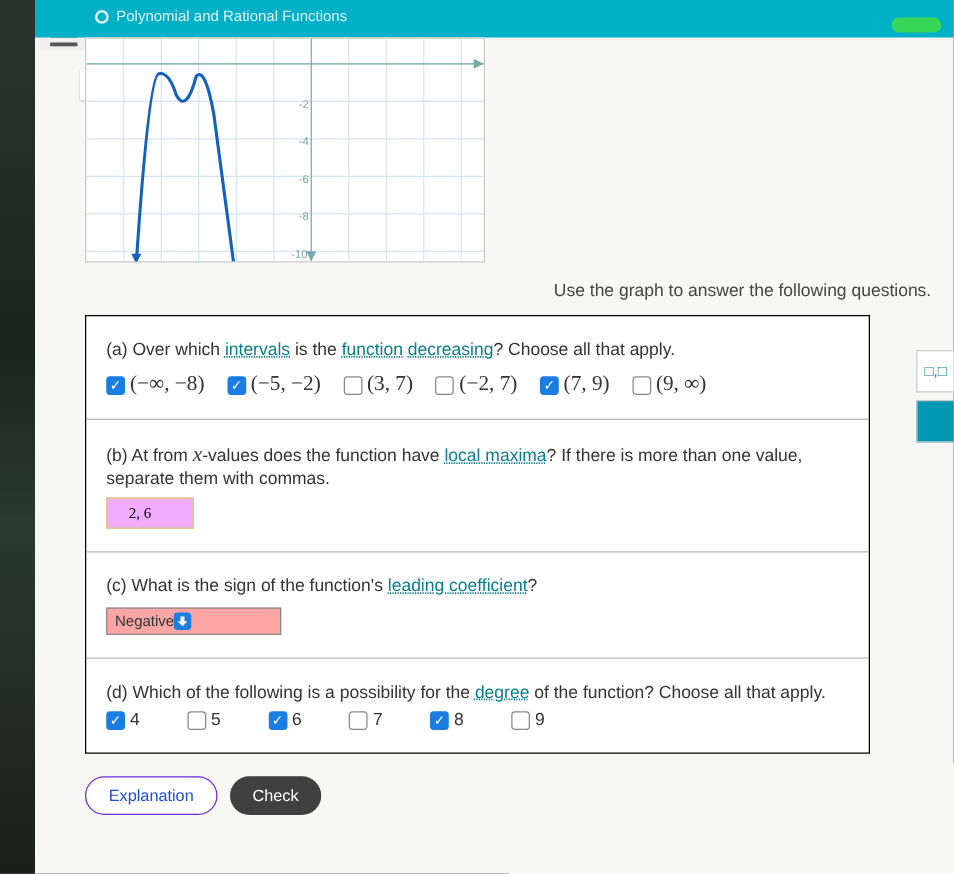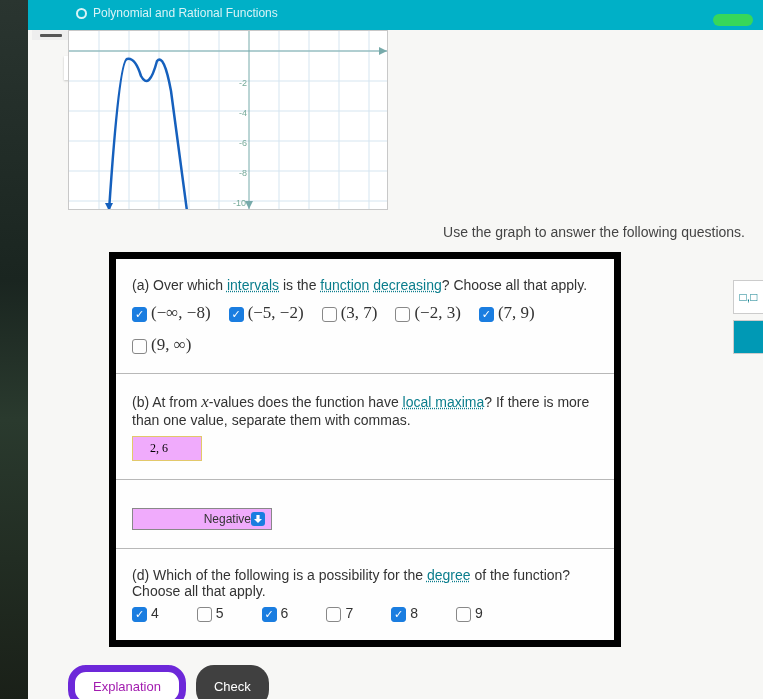--- a/index.html
+++ b/index.html
@@ -65,24 +65,23 @@
 .content { padding: 0 18px 16px 40px; }
 .graph-box {
   width: 320px; height: 180px;
   background:#fff; border:1px solid #c8c8c8;
   margin-bottom: 14px;
   position: relative;
   overflow: hidden;
 }
 .prompt { font-size: 14px; color:#444; margin-bottom: 12px; text-align: right; }
 .qbox {
-  border: 7px solid #000000;
+  border: 1px solid #000000;
   background: #fefefe;
-  width: 512px;
-  margin-left: 41px;
+  width: 628px;
 }
 .sub {
   border-bottom: 1px solid #b8b8b8;
   padding: 18px 16px;
   font-size: 14px;
   color: #333;
 }
 .sub:last-child { border-bottom: none; }
 .terms { color:#0a7d8c; text-decoration: underline dotted; cursor:pointer;}
 .opts { margin-top: 10px; font-size: 15px; display:flex; flex-wrap: wrap; gap: 12px 18px; align-items:center;}
@@ -95,36 +94,36 @@
 .cb.checked { background:#1a7de0; border-color:#1a7de0; }
 .input-field {
   margin-top:8px;
   width: 70px; padding: 4px 17px; font-size:12px;
   background:#f0abfc; border:1px solid #e2c86a;
   font-family: "Times New Roman", serif;
 }
 .select-field {
   margin-top:10px;
   width: 140px; padding: 3px 6px; font-size:12px;
-  border:1px solid #888; background:#f0abfc;
-  display:flex; justify-content:flex-end; align-items:center;
+  border:1px solid #888; background:#fca5a5;
+  display:flex; justify-content:flex-start; align-items:center;
   cursor:pointer;
 }
 .select-field .arrow{
   width:14px; height:14px; background:#1a7de0; border-radius:3px;
   display:flex; align-items:center; justify-content:center;
 }
 .degrees { margin-top:6px; display:flex; gap: 38px; font-size:14px;}
 .math { font-family: "Times New Roman", serif; font-size: 17px; }
 .buttons { margin-top: 18px; display:flex; gap:10px; }
 .btn {
   padding: 7px 18px; border-radius: 18px; font-size:13px; cursor:pointer;
   border: none;
 }
-.btn-exp { background:#fff; border:7px solid #6d28d9; color:#a21caf;}
+.btn-exp { background:#fff; border:1px solid #6d28d9; color:#1d4ed8;}
 .btn-check { background:#404040; color:#fff; font-weight:500;}
 .sidebar-right{
   position:absolute; right:0; top:280px;
   display:flex; flex-direction:column; gap:6px;
 }
 .sb-btn{
   width:30px; height:34px; background:#fff; border:1px solid #ccc;
   border-right:none;
   display:flex; align-items:center; justify-content:center;
   font-size:12px; color:#0a7d8c; cursor:pointer;
@@ -200,34 +199,37 @@
 
       <div class="sub">
         <div>
           <span>(a) Over which </span><span class="terms">intervals</span><span> is the </span><span class="terms">function</span>
           <span class="terms">decreasing</span><span>? Choose all that apply.</span>
         </div>
         <div class="opts">
           <span><span class="cb checked">✓</span><span class="math">(−∞, −8)</span></span>
           <span><span class="cb checked">✓</span><span class="math">(−5, −2)</span></span>
           <span><span class="cb"></span><span class="math">(3, 7)</span></span>
-          <span><span class="cb"></span><span class="math">(−2, 3)</span></span>
+          <span><span class="cb"></span><span class="math">(−2, 7)</span></span>
           <span><span class="cb checked">✓</span><span class="math">(7, 9)</span></span>
           <span><span class="cb"></span><span class="math">(9, ∞)</span></span>
         </div>
       </div>
 
       <div class="sub">
         <div>
           <span>(b) At from </span><span class="math" style="font-style:italic">x</span><span>-values does the function have </span><span class="terms">local maxima</span><span>? If there is more than one value, separate them with commas.</span>
         </div>
         <input class="input-field" value="2, 6" style="">
       </div>
 
       <div class="sub">
+        <div>
+          <span>(c) What is the sign of the function's </span><span class="terms">leading coefficient</span><span>?</span>
+        </div>
         <div class="select-field">
           <span>Negative</span>
           <span class="arrow">
             <svg width="8" height="8" viewBox="0 0 10 10">
                 <path d="M2 3 L5 3 L5 0 L10 5 L5 10 L5 7 L2 7 Z M2 3 L0 3 L0 7 L2 7" fill="#fff" transform="rotate(90 5 5)"></path>
               </svg>
           </span>
         </div>
       </div>
 

